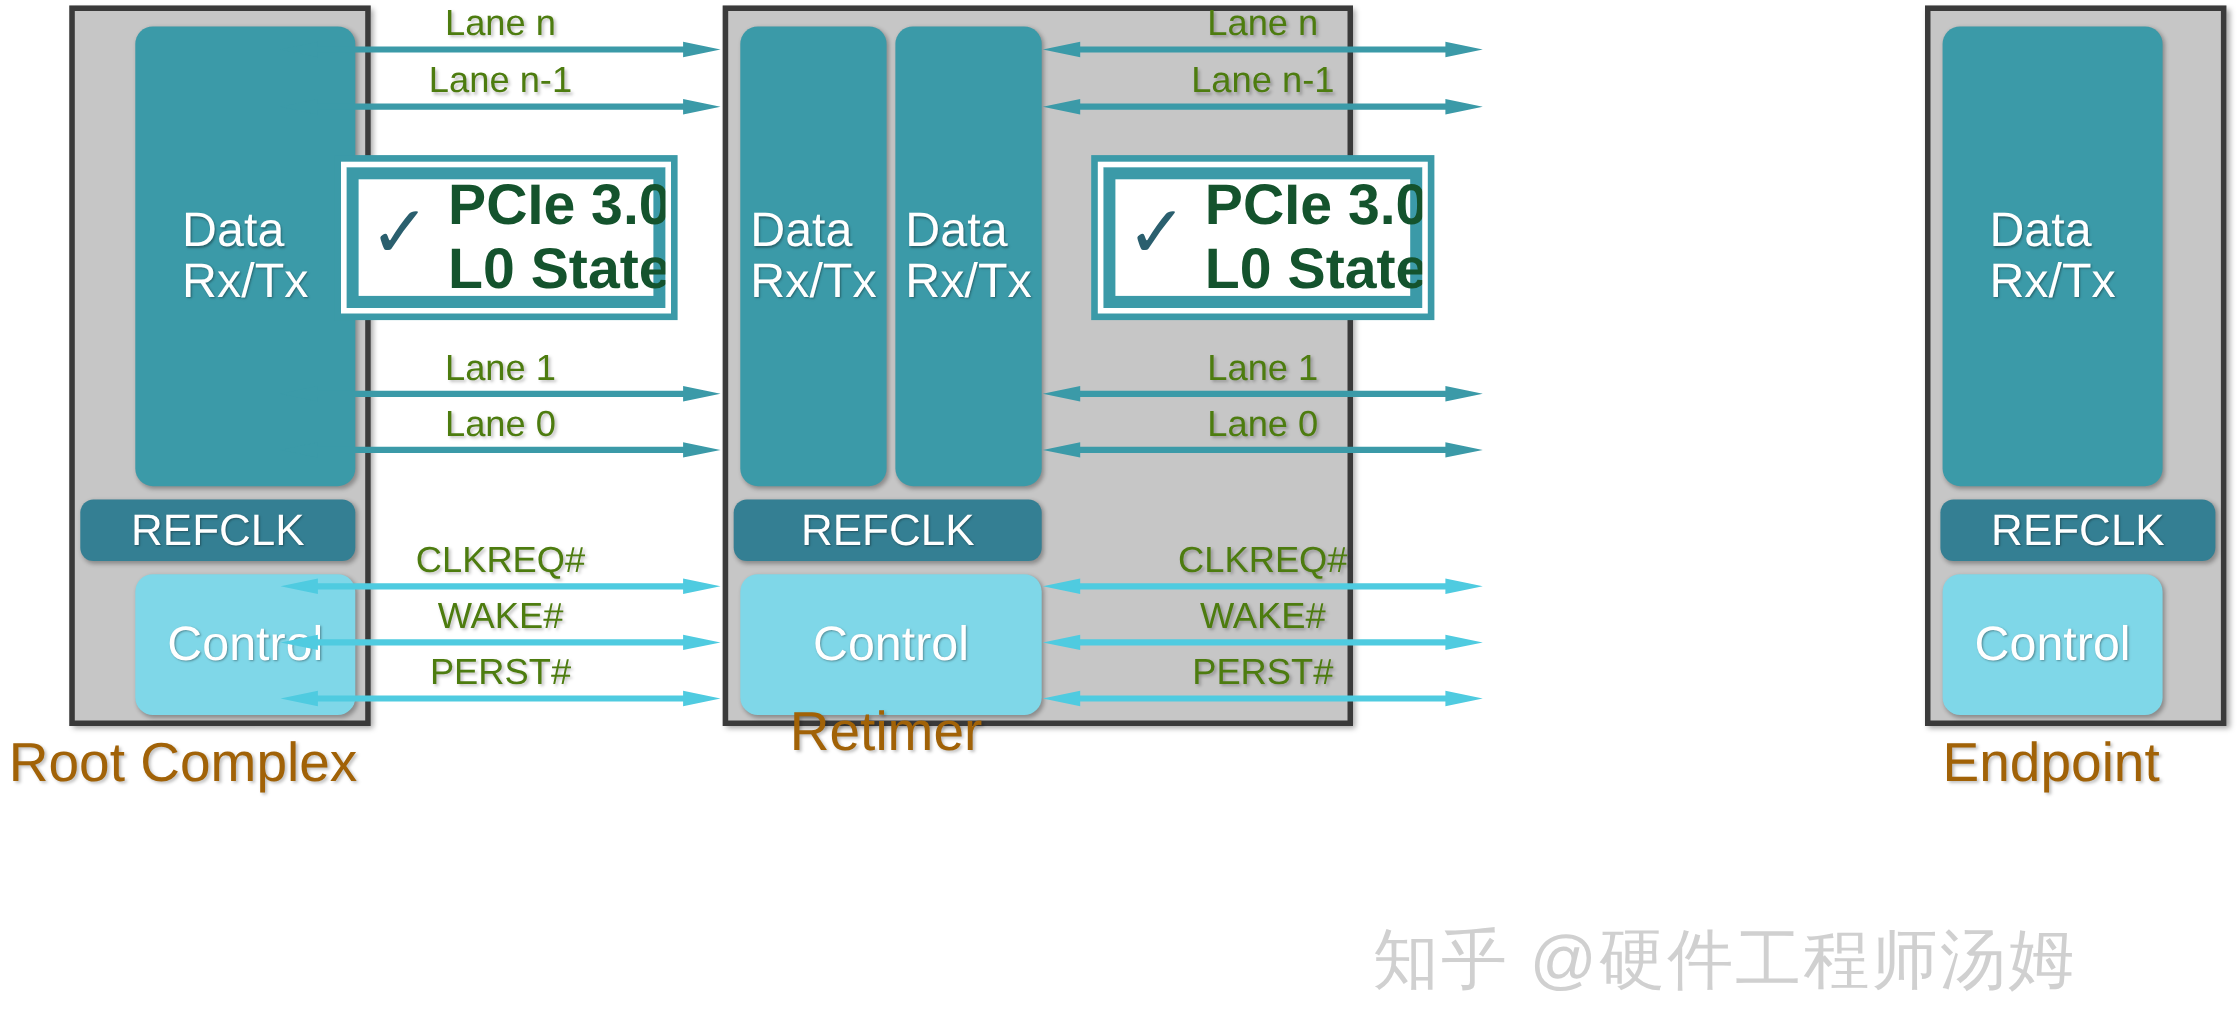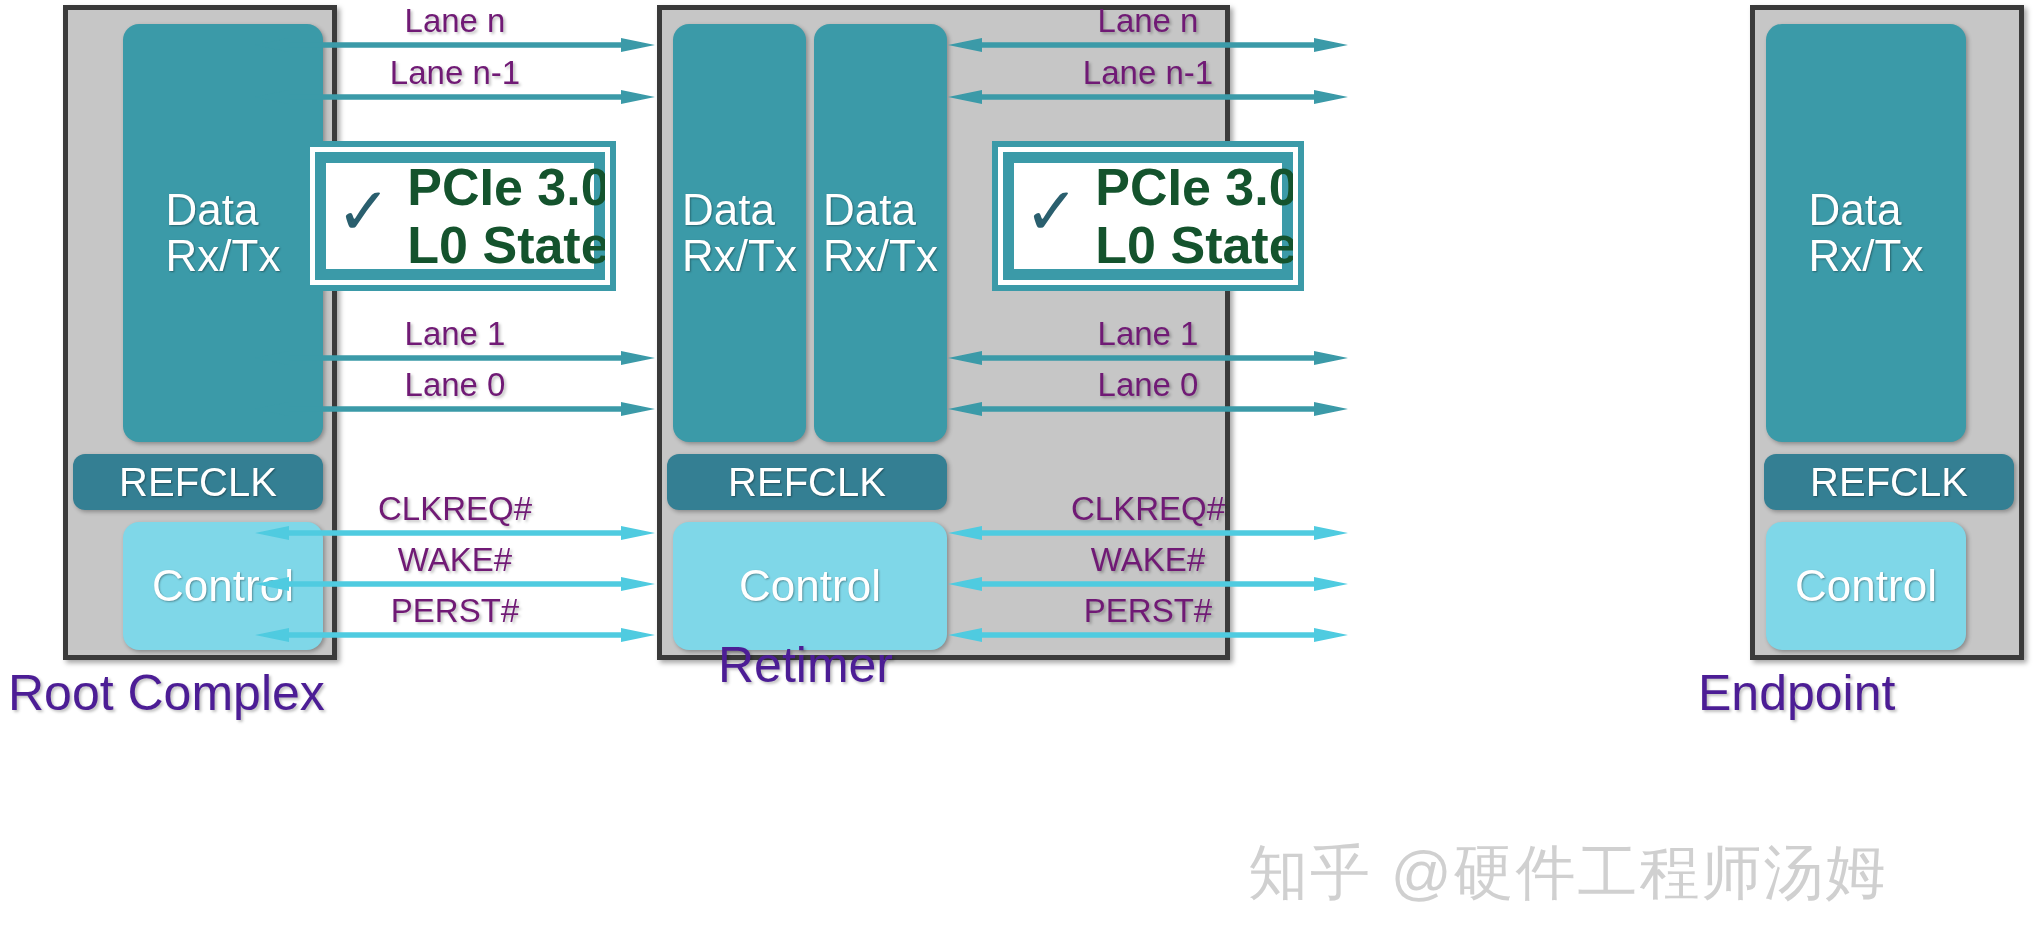--- a/index.html
+++ b/index.html
@@ -53,38 +53,38 @@
   }
   .blk-control {
     background: #7fd7e8;
     font-size: 44px;
   }
 
   
   .caption {
     position: absolute;
     font-size: 50px;
-    color: #4c1d95;
+    color: #a16207;
     white-space: nowrap;
     text-shadow: 2px 2px 3px rgba(0,0,0,0.25);
   }
 
   
   .signal {
     position: absolute;
     height: 30px;
   }
   .signal .sig-label {
     position: absolute;
     left: 0;
     right: 0;
     bottom: 20px;
     text-align: center;
     font-size: 33px;
-    color: #701a75;
+    color: #4d7c0f;
     white-space: nowrap;
     text-shadow: 2px 2px 3px rgba(0,0,0,0.25);
   }
   .signal .sig-arrow {
     position: absolute;
     left: 0;
     right: 0;
     top: 8px;
     height: 14px;
   }
@@ -178,21 +178,21 @@
         <div>Rx/Tx</div>
       </div>
     </div>
     <div class="blk blk-refclk" style="left:9px; top:444px; width:250px; height:56px; position:absolute;">
       <span>REFCLK</span>
     </div>
     <div class="blk blk-control" style="left:11px; top:512px; width:200px; height:128px; position:absolute;">
       <span>Control</span>
     </div>
   </div>
-  <div class="caption" style="left:1698px; top:664px;">Endpoint</div>
+  <div class="caption" style="left:1766px; top:664px;">Endpoint</div>
 
   <div class="signal" style="left:255px; top:30px; width:400px;">
     <div class="sig-label">Lane n</div>
     <div class="sig-arrow">
       <svg viewBox="0 0 400 30" preserveAspectRatio="none">
         <path d="M0,15 L34,0 L34,9 L366,9 L366,0 L400,15 L366,30 L366,21 L34,21 L34,30 Z" fill="#3b9aa8"></path>
       </svg>
     </div>
   </div>
 

